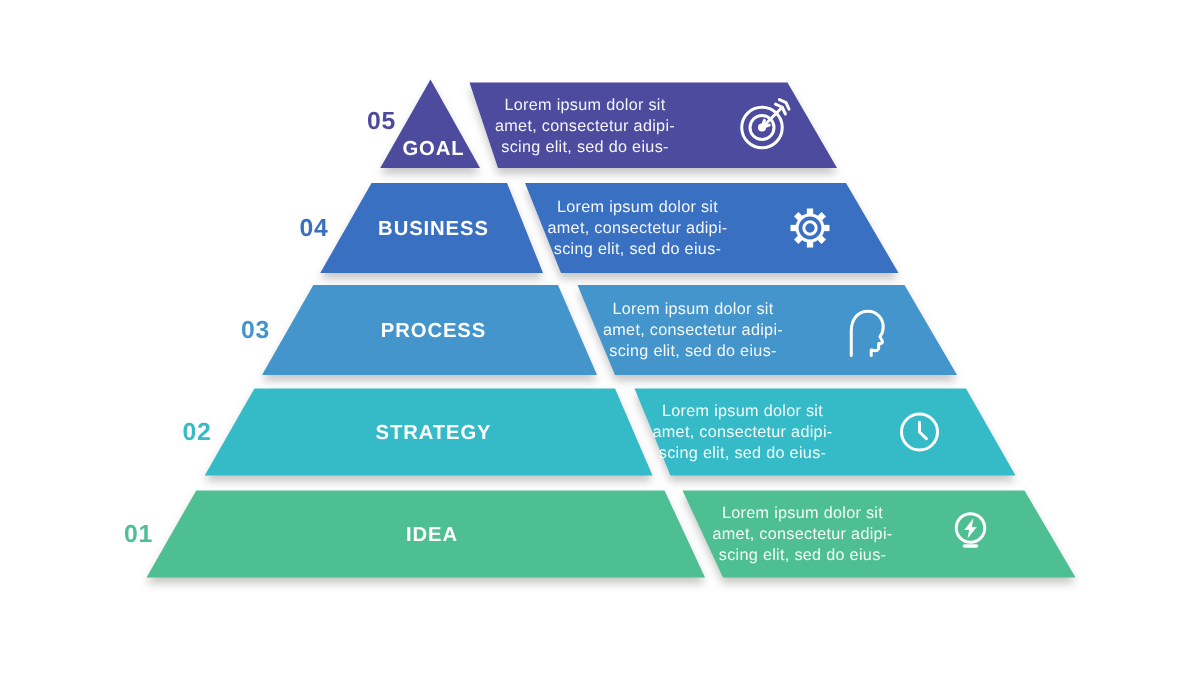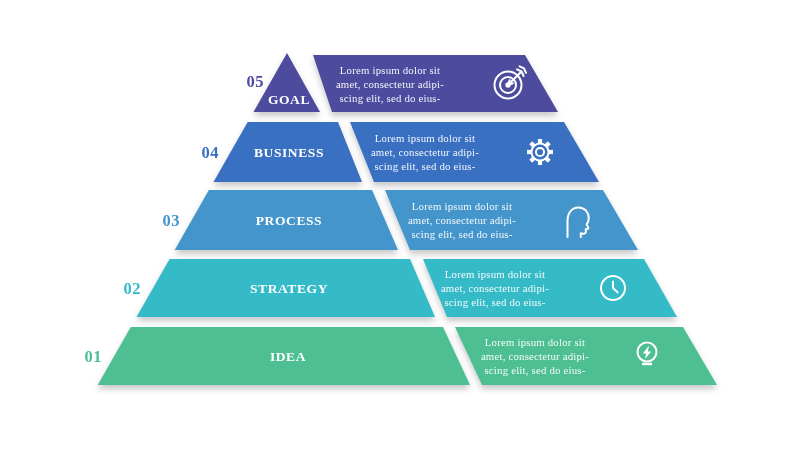--- a/index.html
+++ b/index.html
@@ -1,21 +1,21 @@
 <!DOCTYPE html>
 <html><head>
 <meta charset="utf-8">
 <style>
   html, body { margin: 0; padding: 0; background: #ffffff; }
   .stage {
     position: relative;
     width: 800px; height: 441px;
     background: #ffffff;
     overflow: hidden;
-    font-family: Liberation Serif, serif;
+    font-family: Liberation Sans, sans-serif;
   }
   svg { display: block; }
   .shape { filter: drop-shadow(0 4px 3px rgba(70,70,70,0.30)); }
   text { dominant-baseline: central; }
   .num {
     font-size: 16.5px;
     font-weight: bold;
     text-anchor: end;
     letter-spacing: 0.5px;
   }

